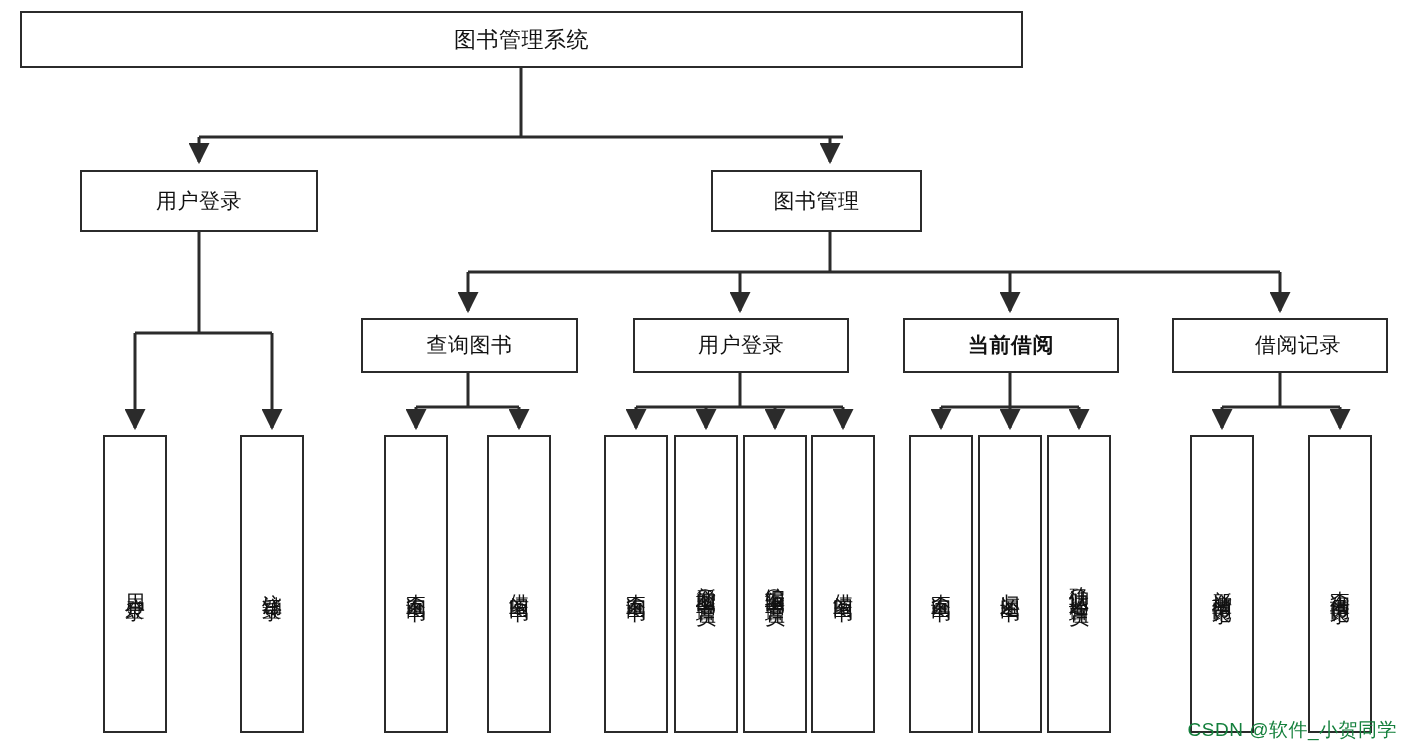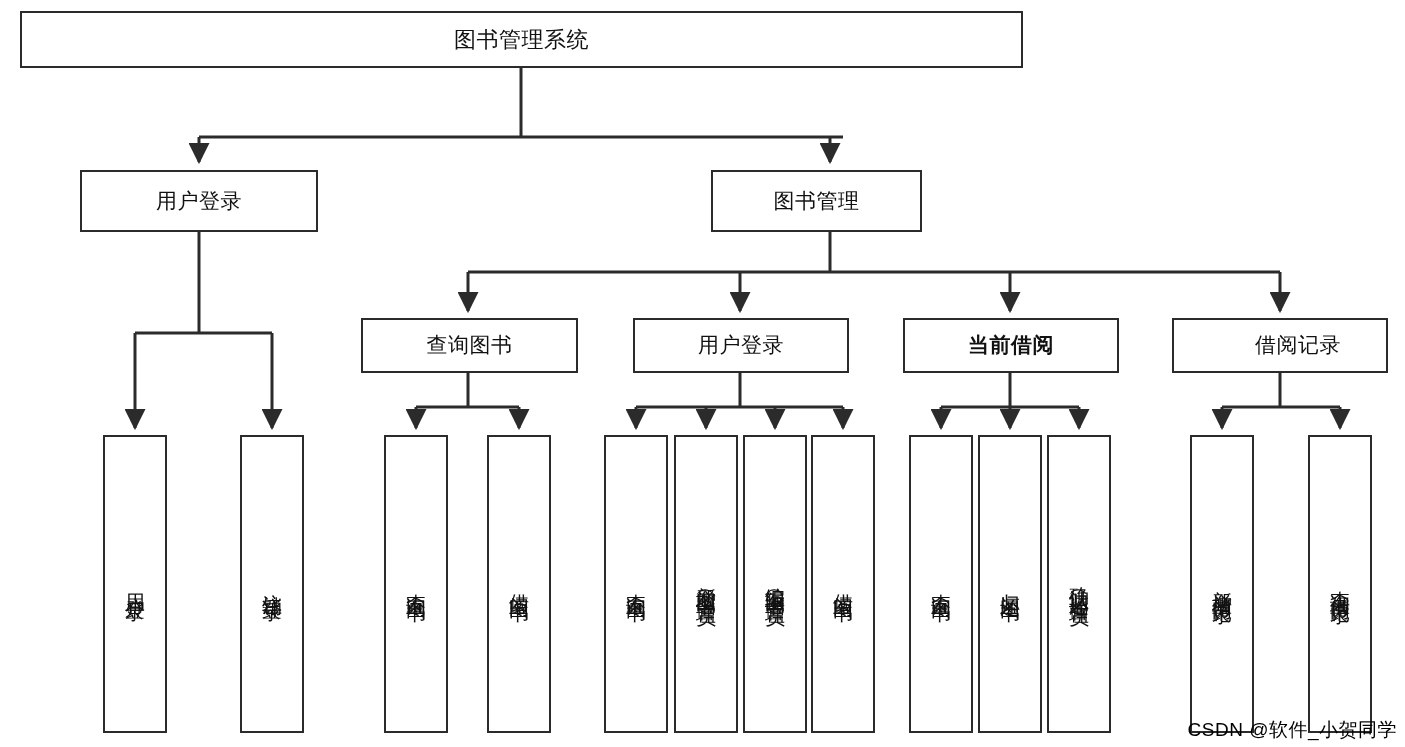--- a/index.html
+++ b/index.html
@@ -50,21 +50,21 @@
     letter-spacing: 3px;
     font-size: 20px;
   }
   .node.root .label { font-size: 22px; }
 
   .watermark {
     position: absolute;
     right: 8px;
     bottom: 4px;
     font-size: 19px;
-    color: #000000;
+    color: #15803d;
     letter-spacing: 0.5px;
     z-index: 5;
     white-space: nowrap;
   }
 </style>
 </head>
 <body>
 
 <div id="diagram">
 

